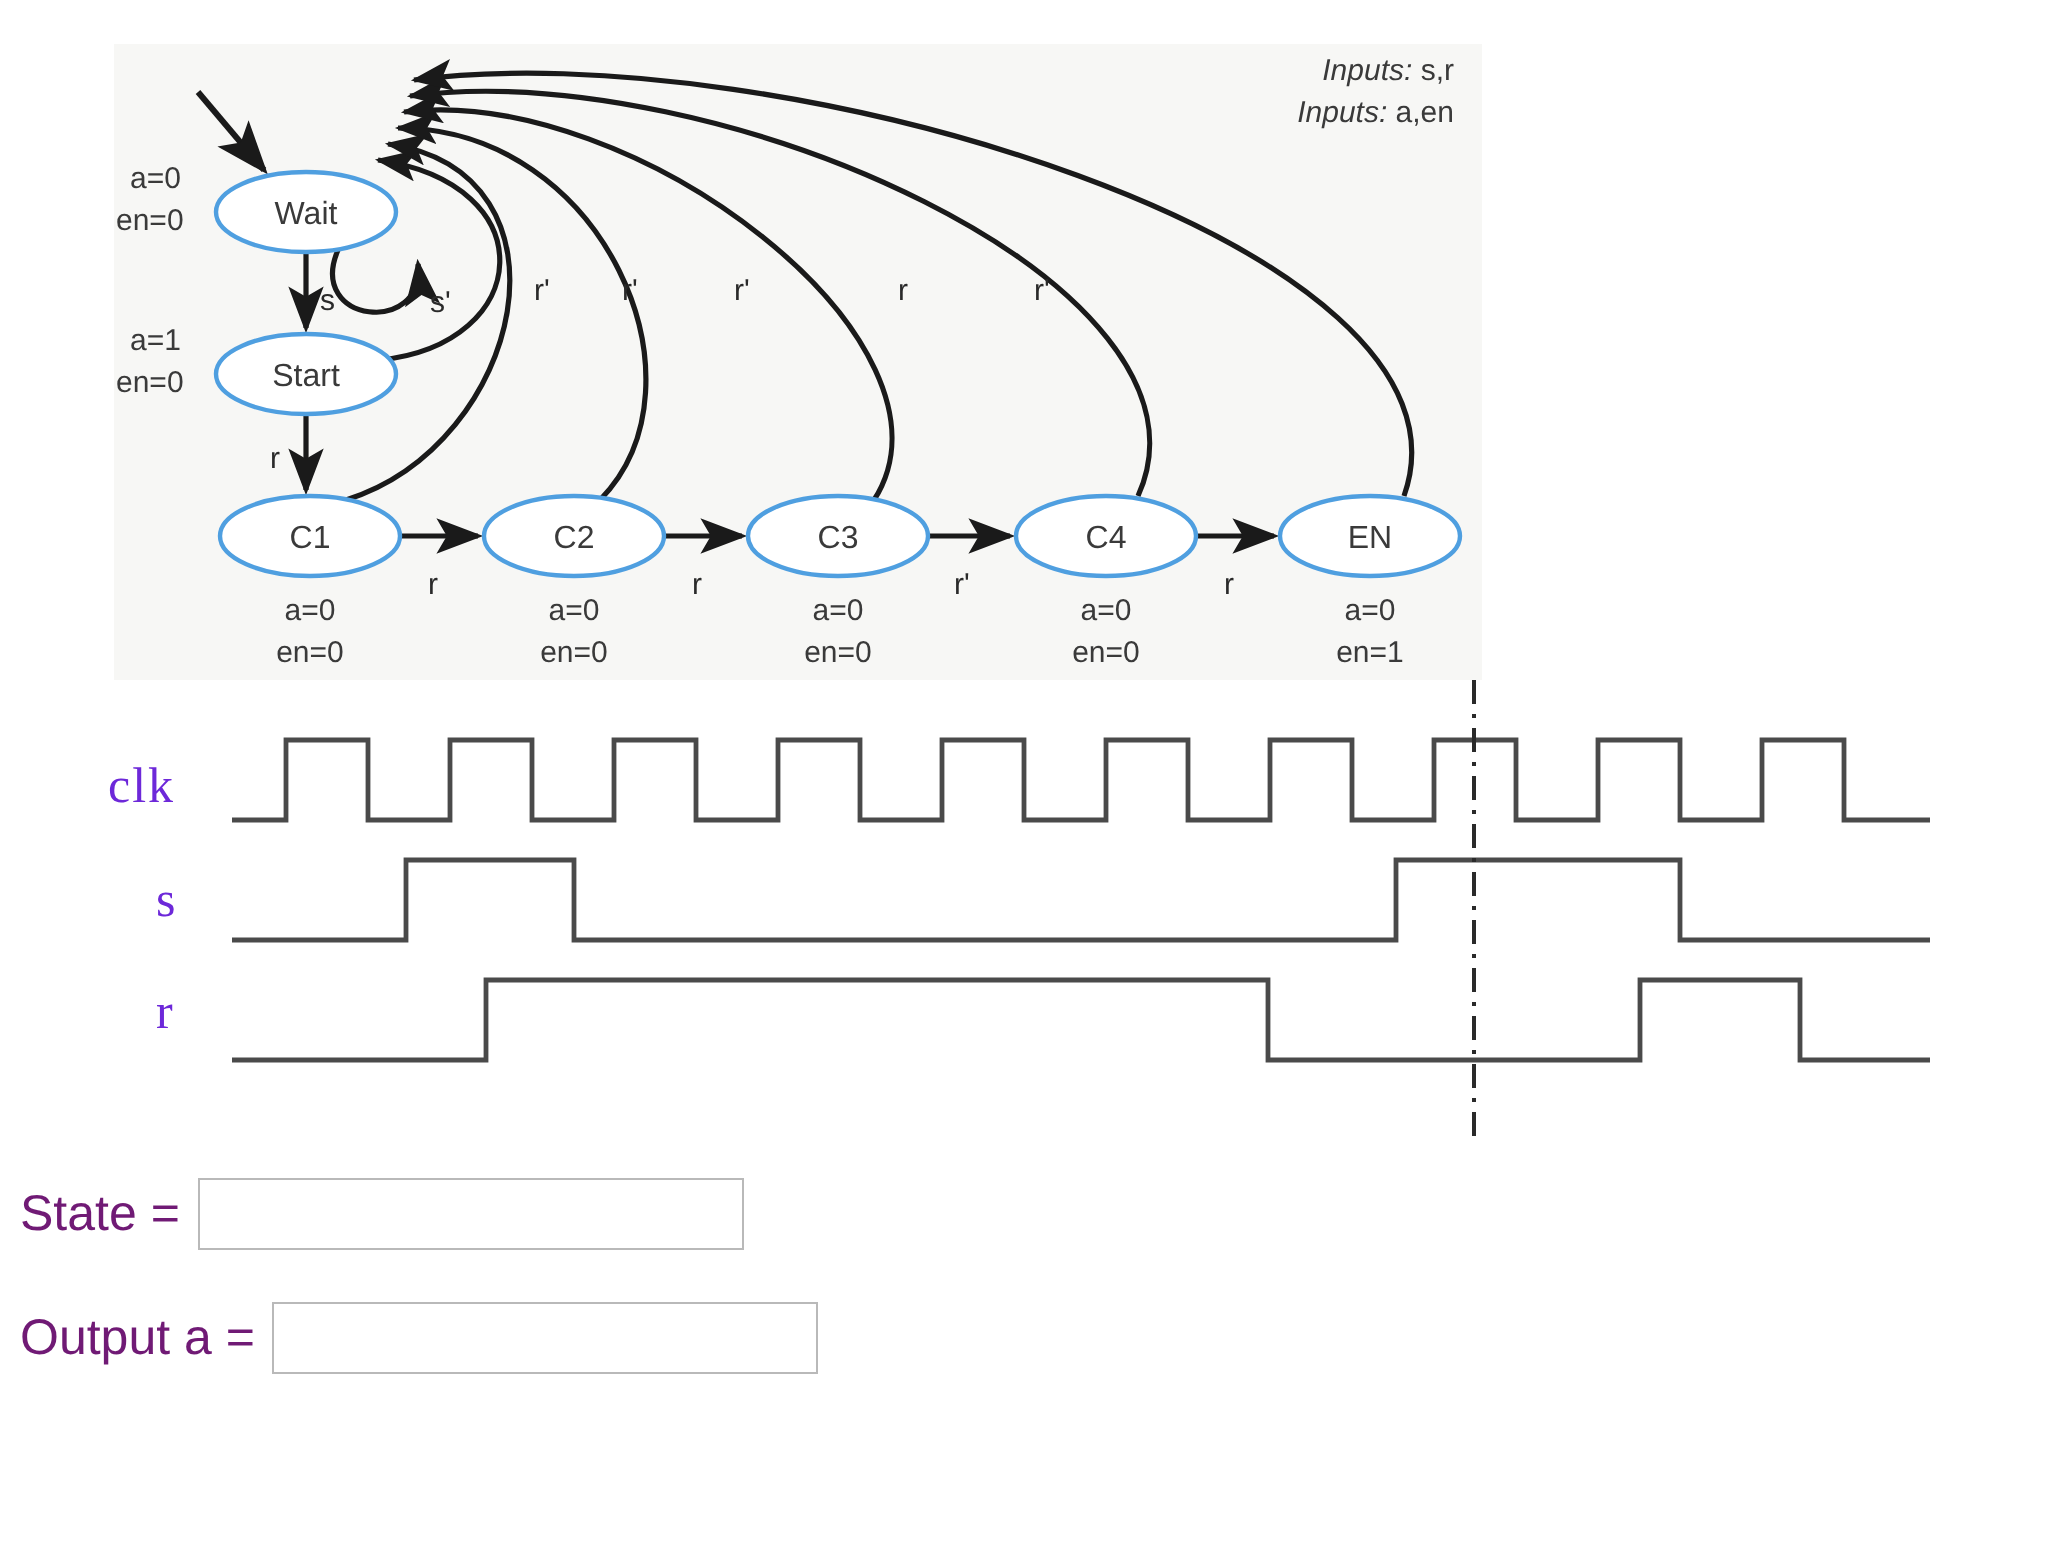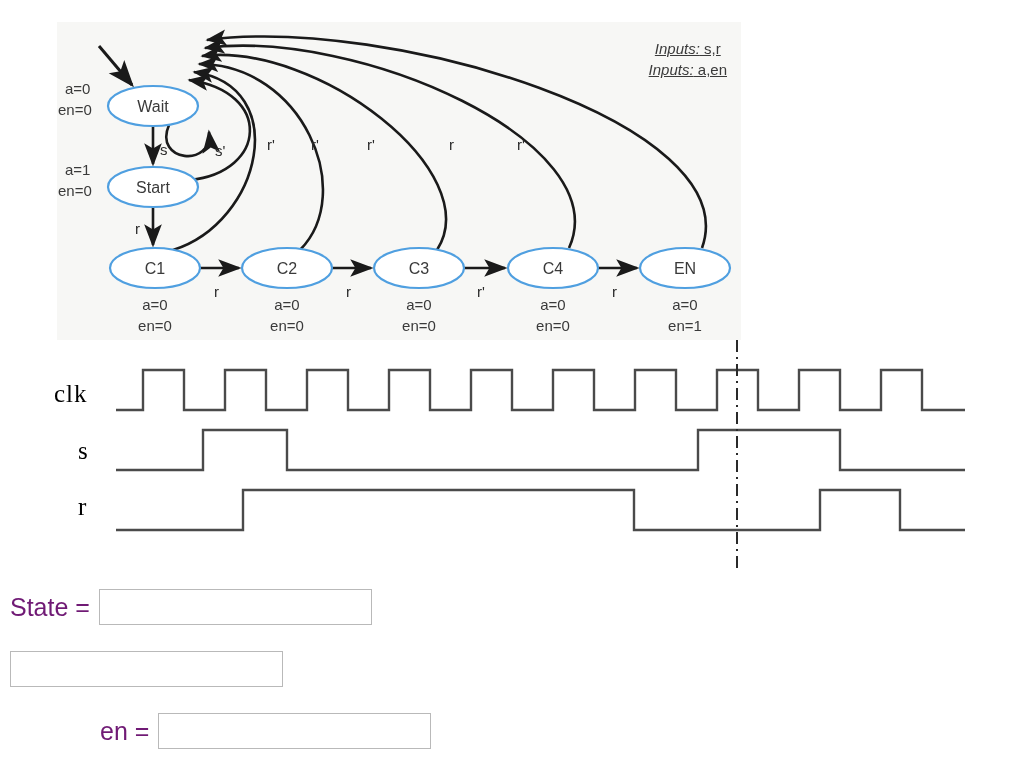--- a/index.html
+++ b/index.html
@@ -25,44 +25,43 @@
   }
   #fsm-svg {
     position: absolute;
     left: 0;
     top: 0;
   }
 
   .io-legend {
     position: absolute;
     right: 14px;
-    top: 16px;
-    text-align: center;
+    top: 3px;
+    text-align: right;
     font-size: 15px;
     color: #3a3a3a;
     line-height: 1.42;
-    text-decoration: underline;
   }
   .io-legend .kw {
     font-style: italic;
   }
 
   #timing-figure {
     position: absolute;
     left: 0;
     top: 340px;
     width: 1024px;
     height: 245px;
   }
 
   .wave-label {
     position: absolute;
     font-family: "Liberation Serif", serif;
     font-size: 25px;
-    color: #000000;
+    color: #6d28d9;
     letter-spacing: 1px;
   }
   #label-clk { left: 54px; top: 380px; }
   #label-s   { left: 78px; top: 437px; }
   #label-r   { left: 78px; top: 493px; }
 
   #form-area {
     position: absolute;
     left: 0;
     top: 588px;
@@ -235,20 +234,17 @@
 <div class="wave-label" id="label-r">r</div>
 
 <div id="form-area">
 
   <div class="form-row" id="row-state">
     <span class="form-label">State =</span>
     <input class="form-input" type="text" value="" placeholder="" style="">
   </div>
 
   <div class="form-row" id="row-output-a">
+    <span class="form-label">Output a =</span>
     <input class="form-input" type="text" value="" placeholder="" style="">
   </div>
 
-  <div class="form-row" id="row-en">
-    <span class="form-label">en =</span>
-    <input class="form-input" type="text" value="" placeholder="" style="">
-  </div>
 </div>
 
 </body></html>

